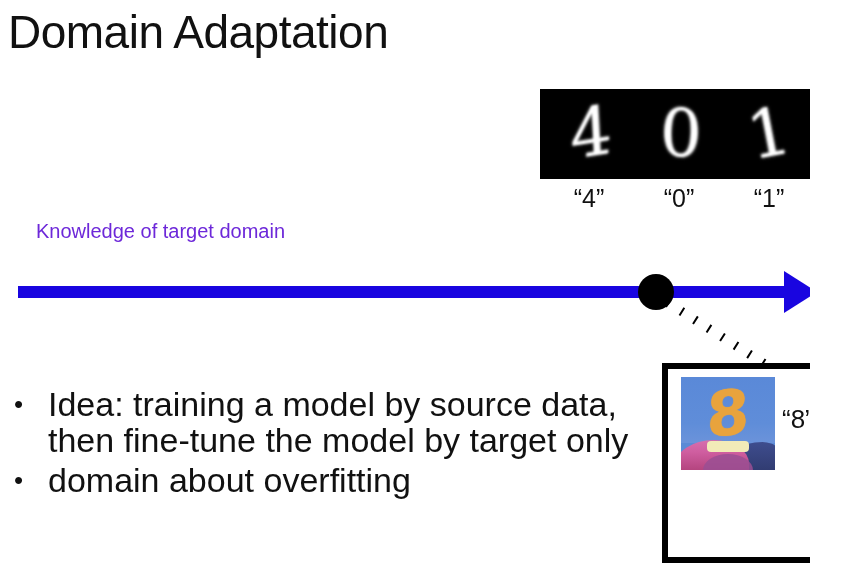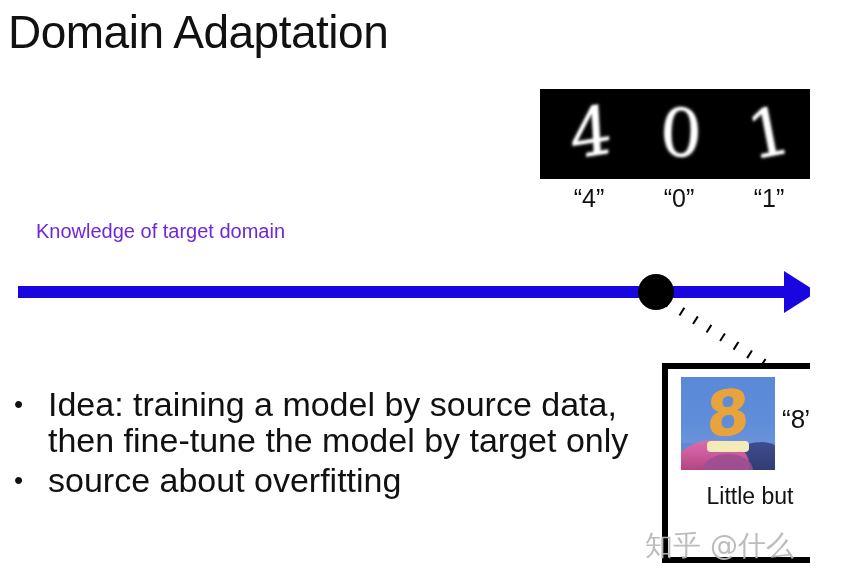--- a/index.html
+++ b/index.html
@@ -292,34 +292,32 @@
     <div class="bullet-row">
       <div class="bullet-mark">•</div>
       <div class="bullet-text">
         <div>Idea: training a model by source data,</div>
         <div>then fine-tune the model by target only</div>
       </div>
     </div>
     <div class="bullet-row">
       <div class="bullet-mark">•</div>
       <div class="bullet-text">
-        <div>source about overfitting</div>
+        <div>domain about overfitting</div>
       </div>
     </div>
   </div>
 
   <div id="target-box"></div>
   <div id="target-image">
     <div class="sky"></div>
     <div class="hill-dark"></div>
     <div class="hill-pink"></div>
     <div class="hill-mid"></div>
     <div class="base"></div>
     <div class="glyph">8</div>
   </div>
   <div id="target-digit-label">“8”</div>
   <div id="target-caption">
-    <div>Little but</div>
-  </div>
-
-  <div id="watermark">知乎 @什么</div>
+  </div>
+
 
 </div>
 
 </body></html>

